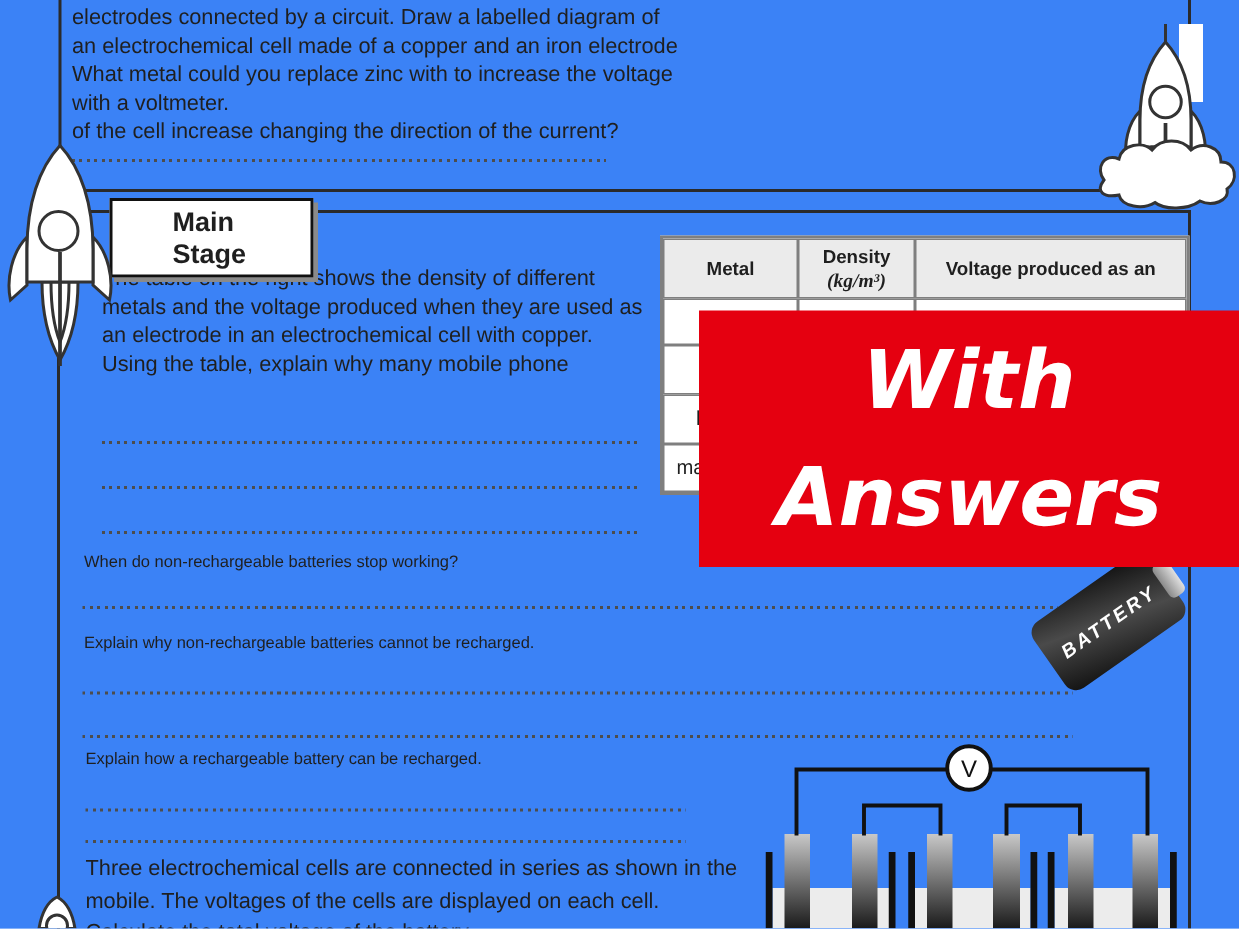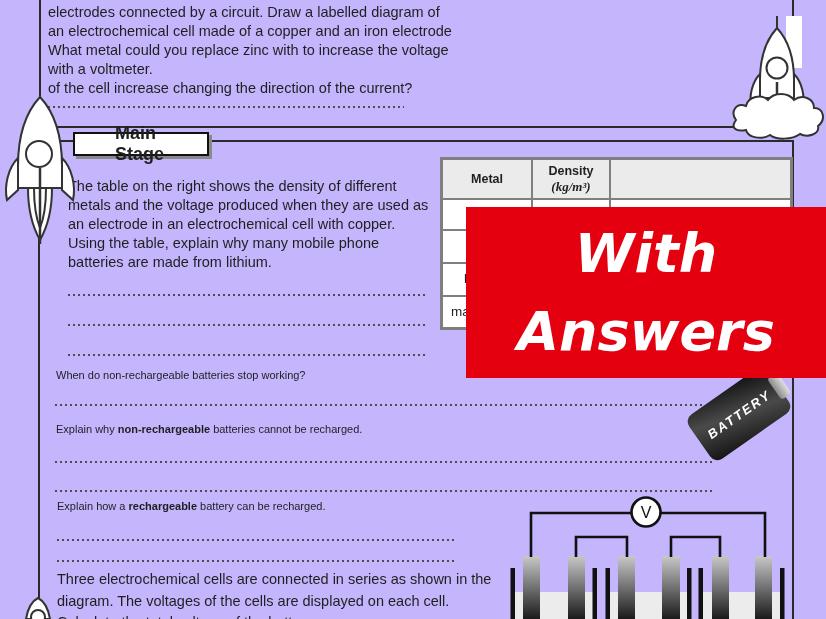--- a/index.html
+++ b/index.html
@@ -1,31 +1,31 @@
 <!DOCTYPE html>
 <html><head>
 <meta charset="utf-8">
 <style>
   html,body{margin:0;padding:0;}
-  .page{position:relative;width:826px;height:619px;overflow:hidden;background:#c4b5fd;
+  .page{position:relative;width:826px;height:619px;overflow:hidden;background:#3b82f6;
         font-family:"Liberation Sans","DejaVu Sans",sans-serif;color:#1f1f1f;}
   
   .box{position:absolute;border:2px solid #2a2a2a;box-sizing:border-box;z-index:1;background:transparent;}
   .box-top{left:39px;top:-12px;width:755px;height:140px;}
   .box-main{left:38px;top:140px;width:756px;height:500px;}
   
   .tblock{position:absolute;font-size:14.5px;line-height:19px;z-index:2;white-space:nowrap;}
   .tblock.wide{line-height:21.5px;}
   .q{position:absolute;font-size:11px;z-index:2;white-space:nowrap;}
-  b{font-weight:bold;}
+  b{font-weight:normal;}
   
   .dotted{position:absolute;height:2px;z-index:2;
     background-image:repeating-linear-gradient(to right,#4d4d4d 0 2px,transparent 2px 5px);}
   
-  .mainstage{position:absolute;left:73px;top:132px;width:136px;height:24px;background:#fff;
+  .mainstage{position:absolute;left:73px;top:132px;width:136px;height:53px;background:#fff;
     border:2px solid #111;box-sizing:border-box;box-shadow:3px 3px 0 #8a8a8a;z-index:3;
     display:flex;align-items:center;justify-content:center;font-size:18px;font-weight:bold;padding-left:40px;}
   
   .metal-table{position:absolute;left:440px;top:157px;z-index:2;display:grid;
     grid-template-columns:90px 78px 181px;grid-template-rows:40px 31px 33px 33px 32px;
     border:2px solid #7f7f7f;background:#fff;}
   .metal-table .cell{border:1px solid #7f7f7f;display:flex;flex-direction:column;
     align-items:center;justify-content:center;font-size:12.5px;line-height:1.2;box-sizing:border-box;}
   .metal-table .head{background:#ebebeb;font-weight:bold;text-align:center;}
   .metal-table .math{font-family:Liberation Serif, serif;font-style:italic;font-weight:bold;font-size:13px;}
@@ -68,21 +68,20 @@
 
   <div class="mainstage">
     <span>Main Stage</span>
   </div>
 
   <div class="tblock" style="left:68px;top:177px;">
     <div>The table on the right shows the density of different</div>
     <div>metals and the voltage produced when they are used as</div>
     <div>an electrode in an electrochemical cell with copper.</div>
     <div>Using the table, explain why many mobile phone</div>
-    <div>batteries are made from lithium.</div>
   </div>
   <div class="dotted" style="left:68px;top:294px;width:357px;"></div>
   <div class="dotted" style="left:68px;top:324px;width:357px;"></div>
   <div class="dotted" style="left:68px;top:354px;width:357px;"></div>
 
   <div class="q" style="left:56px;top:369px;">When do non-rechargeable batteries stop working?</div>
   <div class="dotted" style="left:55px;top:404px;width:650px;"></div>
 
   <div class="q" style="left:56px;top:423px;">
     <span>Explain why </span><b>non-rechargeable</b><span> batteries cannot be recharged.</span>
@@ -91,31 +90,32 @@
   <div class="dotted" style="left:55px;top:490px;width:660px;"></div>
 
   <div class="q" style="left:57px;top:500px;">
     <span>Explain how a </span><b>rechargeable</b><span> battery can be recharged.</span>
   </div>
   <div class="dotted" style="left:57px;top:539px;width:400px;"></div>
   <div class="dotted" style="left:57px;top:560px;width:400px;"></div>
 
   <div class="tblock wide" style="left:57px;top:569px;">
     <div>Three electrochemical cells are connected in series as shown in the</div>
-    <div>diagram. The voltages of the cells are displayed on each cell.</div>
+    <div>mobile. The voltages of the cells are displayed on each cell.</div>
     <div>Calculate the total voltage of the battery.</div>
   </div>
 
   <div class="metal-table">
     <div class="cell head">Metal</div>
     <div class="cell head">
       <div>Density</div>
       <div class="math">(kg/m³)</div>
     </div>
     <div class="cell head">
+      <div>Voltage produced as an</div>
     </div>
     <div class="cell frag"></div>
     <div class="cell"></div>
     <div class="cell"></div>
     <div class="cell frag"></div>
     <div class="cell"></div>
     <div class="cell"></div>
     <div class="cell frag f3">l</div>
     <div class="cell"></div>
     <div class="cell"></div>

